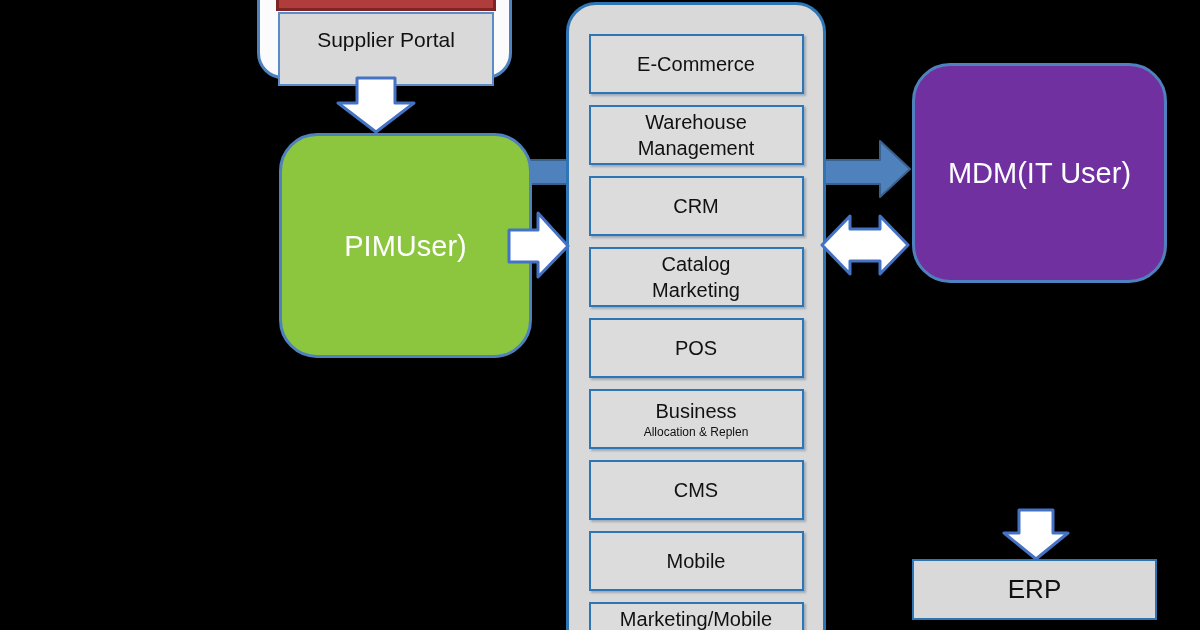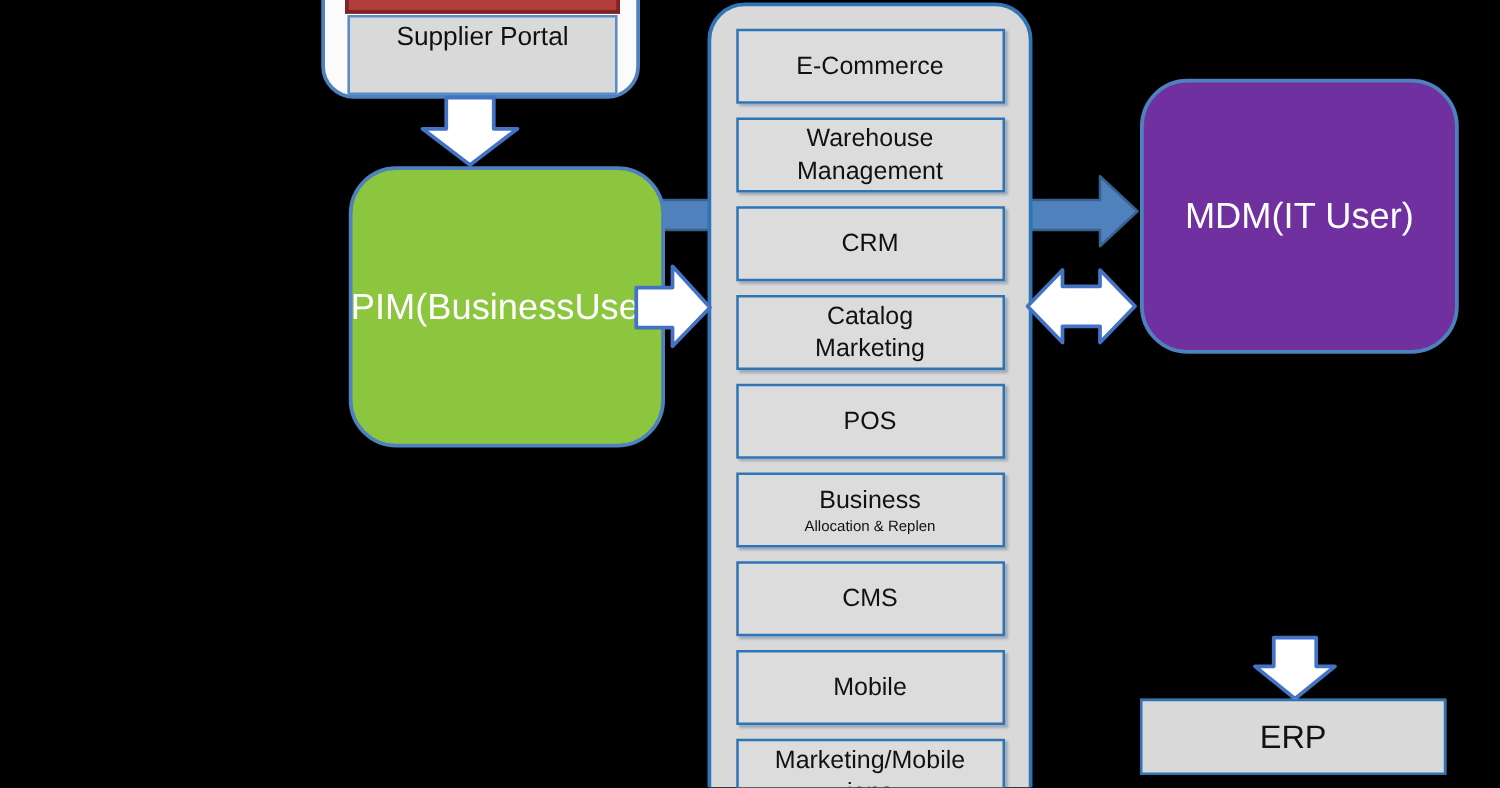--- a/index.html
+++ b/index.html
@@ -19,21 +19,21 @@
   }
   .red-bar{
     position:absolute;left:16px;right:13px;top:36px;height:8px;
     background:var(--red-bar,#b03c3c);
     border:3px solid var(--red-bar-border,#7e2424);
   }
   .supplier-box{
     position:absolute;left:18px;right:15px;top:51px;height:56px;
     background:var(--box-gray,#d9d9d9);
     border:2px solid var(--light-border-blue,#5b8bc9);
-    text-align:center;padding-top:4px;
+    text-align:center;padding-top:14px;
     font-size:21px;color:var(--text-dark,#111);
   }
 
   
   .big-box{
     position:absolute;border:3px solid var(--rounded-border-blue,#4e81bd);
     border-radius:38px;display:flex;flex-direction:row;
     align-items:center;justify-content:center;
     color:var(--text-light,#fff);font-size:29px;line-height:38px;text-align:center;
   }
@@ -42,21 +42,21 @@
 
   
   .mid-container{
     position:absolute;left:566px;top:2px;width:254px;height:700px;
     background:var(--box-gray,#d9d9d9);
     border:3px solid var(--shape-border-blue,#2e75b6);
     border-radius:30px;z-index:2;
   }
   .systems{padding-top:18px;}
   .system-box{
-    width:211px;height:56px;margin:0 auto 11px auto;
+    width:211px;height:56px;margin:11px auto 11px auto;
     background:#dcdcdc;
     border:2px solid var(--shape-border-blue,#2e75b6);
     box-shadow:2px 2px 2px rgba(50,80,120,0.35);
     display:flex;flex-direction:column;align-items:center;justify-content:center;
     font-size:20px;line-height:26px;color:var(--text-dark,#111);text-align:center;
   }
   .sys-sub{font-size:12px;line-height:17px;}
 
   
   .erp-box{
@@ -123,21 +123,20 @@
       <span>Supplier Portal</span>
     </div>
   </div>
 
   <svg class="abs white-arrow" style="left:336px;top:76px" width="80" height="58" viewBox="0 0 80 58">
     <polygon points="21,2 59,2 59,27 78,27 40,56 2,27 21,27"></polygon>
   </svg>
 
   <div class="big-box pim z1">
     <div>PIM</div>
-    <div>(Business</div>
     <div>User)</div>
   </div>
 
   <svg class="abs white-arrow z3" style="left:507px;top:210px" width="64" height="70" viewBox="0 0 64 70">
     <polygon points="2,20 31,20 31,3 61,36 31,67 31,52 2,52"></polygon>
   </svg>
 
   <svg class="abs white-arrow z3" style="left:819px;top:213px" width="92" height="64" viewBox="0 0 92 64">
     <polygon points="3,32 31,3 31,16 61,16 61,3 89,32 61,61 61,48 31,48 31,61"></polygon>
   </svg>

